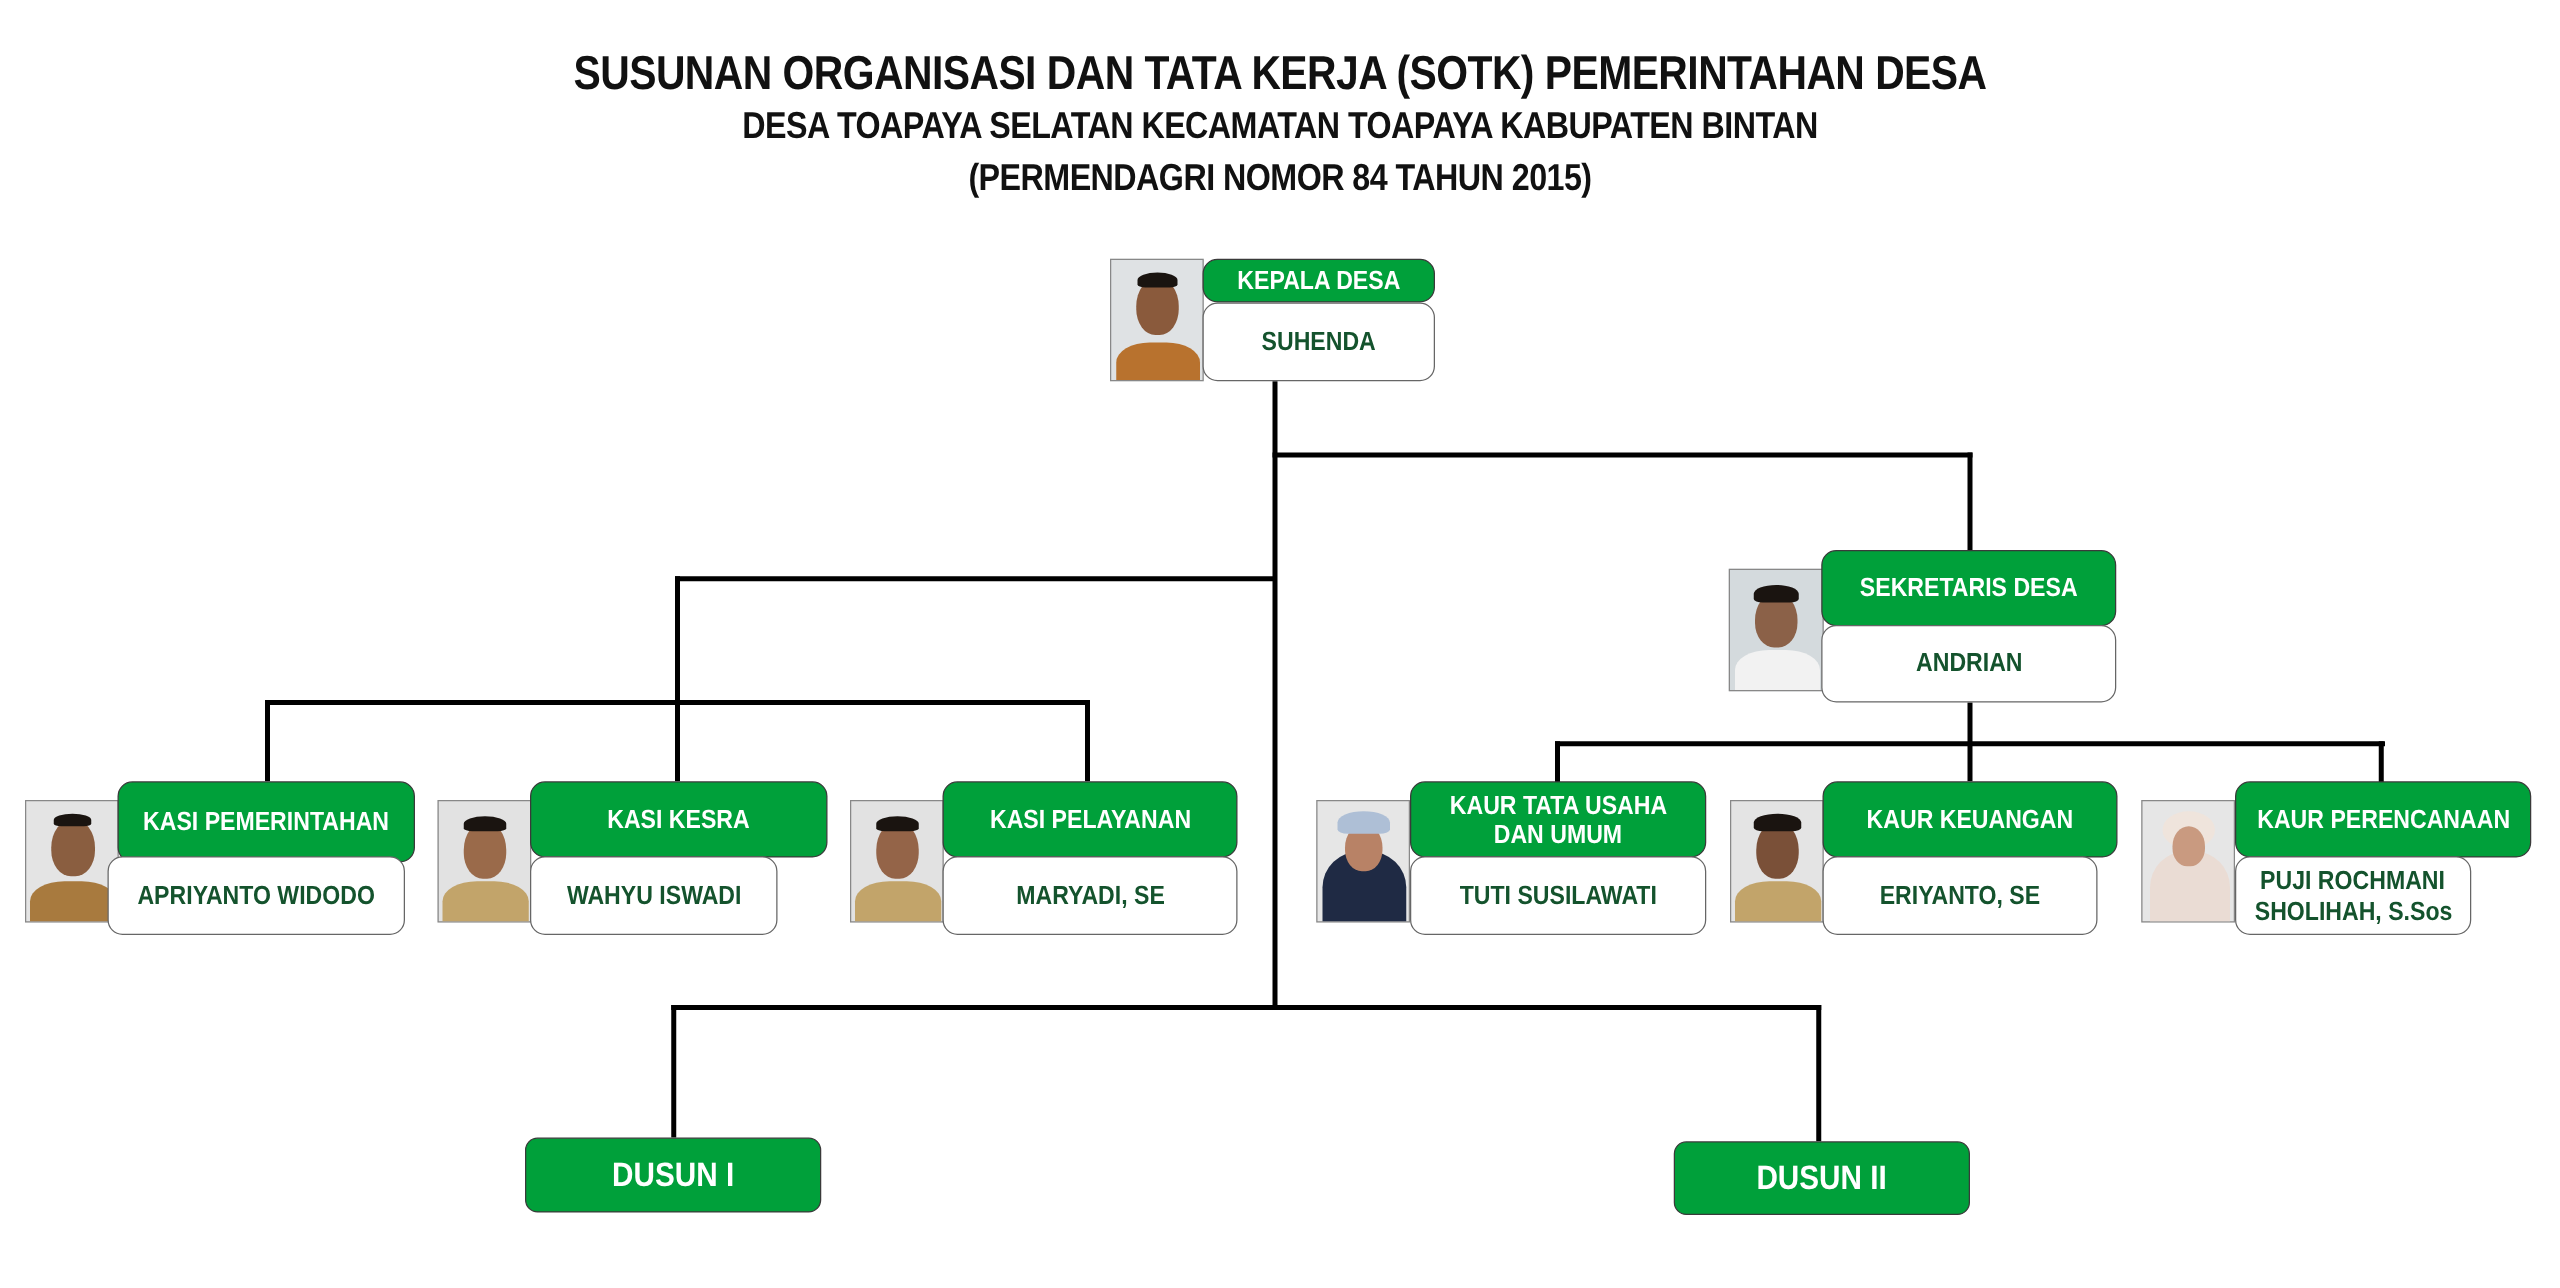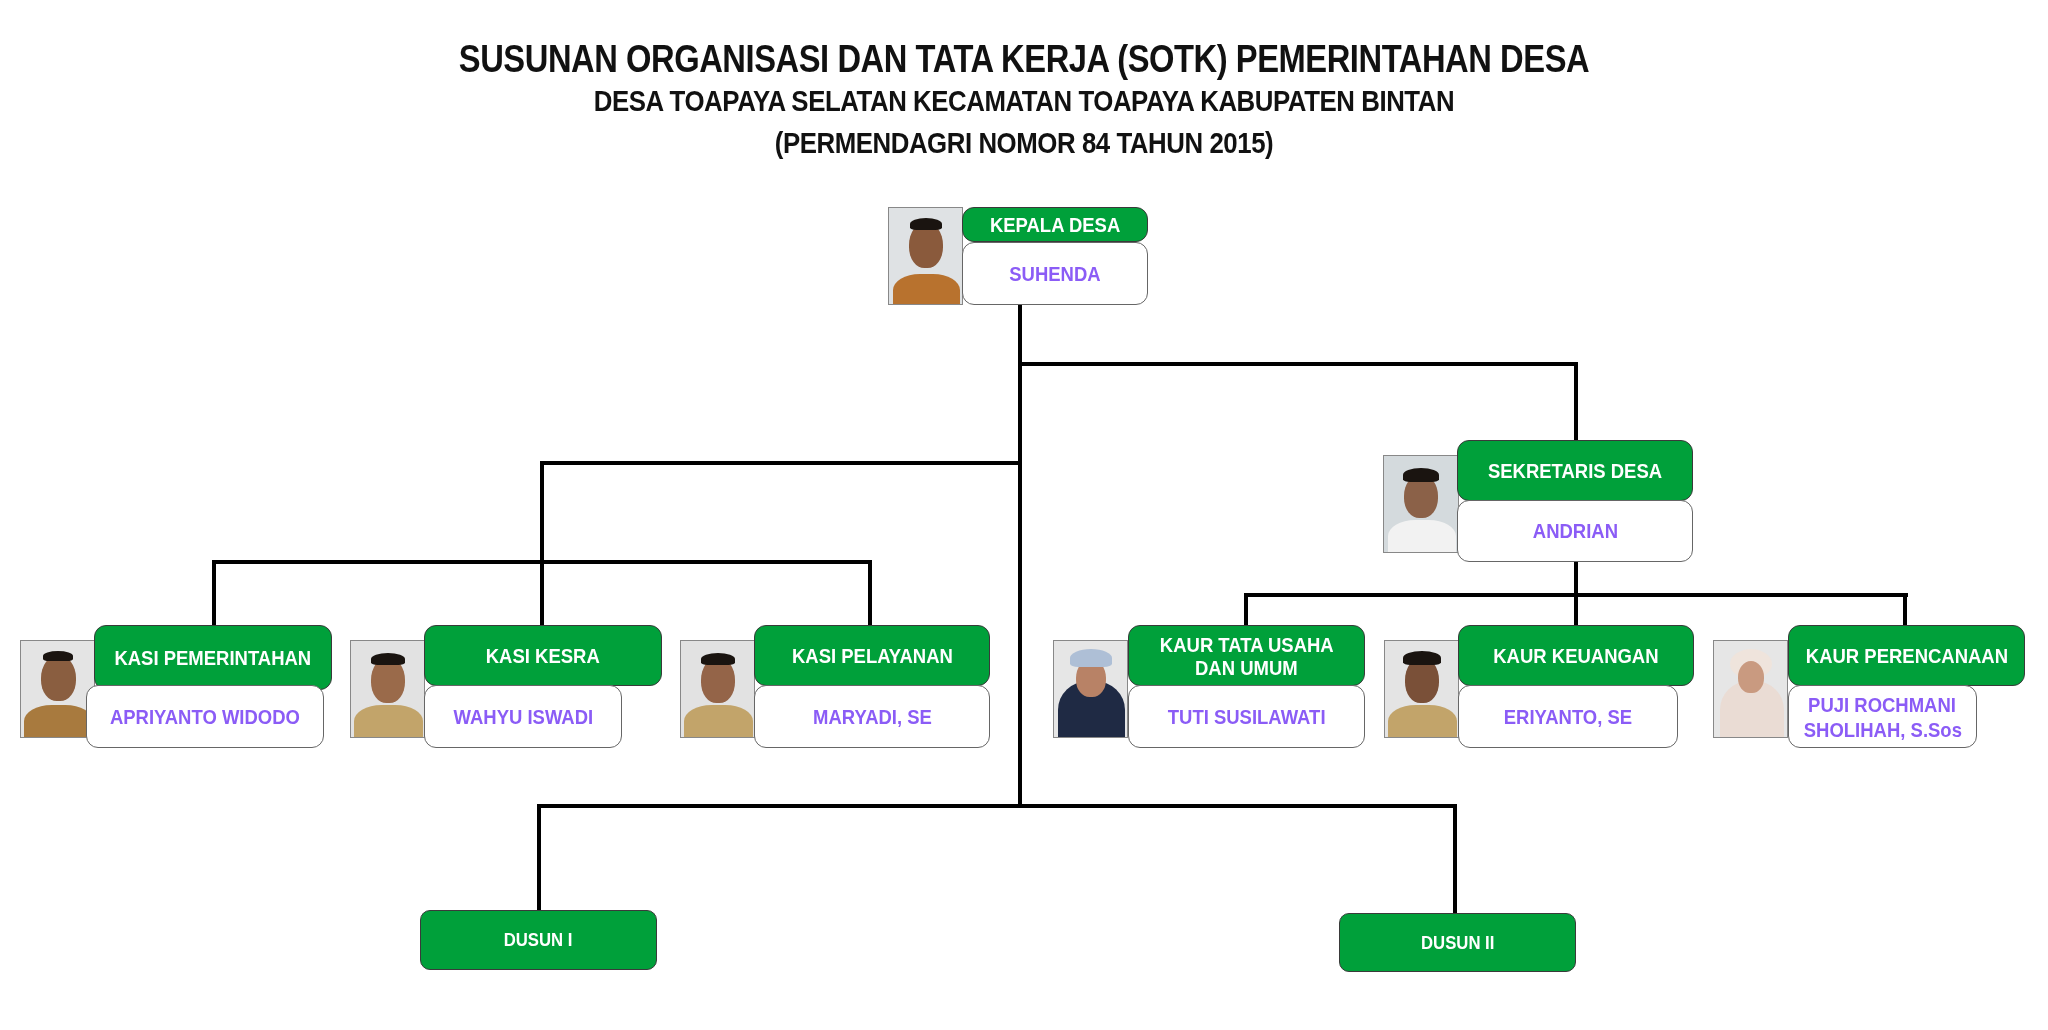--- a/index.html
+++ b/index.html
@@ -13,26 +13,26 @@
   .line { position:absolute; background:#000; }
   .node { position:absolute; }
   .photo { position:absolute; border:1px solid #888; box-sizing:border-box; overflow:hidden; background:#e8e8e8; }
   .photo .head { position:absolute; border-radius:50% 50% 45% 45%; }
   .photo .hair { position:absolute; border-radius:50% 50% 20% 20%; background:#1a1410; }
   .photo .body { position:absolute; border-radius:40% 40% 0 0; }
   .role { position:absolute; background:#00a03a; color:#fff; border:1px solid #3a3a3a; border-radius:12px;
           box-sizing:border-box; display:flex; align-items:center; justify-content:center; text-align:center;
           font-weight:bold; font-size:21px; line-height:22px; transform-origin:center; }
   .role span, .name span { display:inline-block; transform:scaleX(0.88); }
-  .name { position:absolute; background:#fff; color:#8b5cf6; border:1px solid #666; border-radius:12px;
+  .name { position:absolute; background:#fff; color:#14532d; border:1px solid #666; border-radius:12px;
           box-sizing:border-box; display:flex; align-items:center; justify-content:center; text-align:center;
           font-weight:bold; font-size:21px; line-height:26px; }
   .dusun { position:absolute; background:#00a03a; color:#fff; border:1px solid #3a3a3a; border-radius:10px;
            box-sizing:border-box; display:flex; align-items:center; justify-content:center;
-           font-weight:bold; font-size:19px; }
+           font-weight:bold; font-size:27px; }
   .dusun span { display:inline-block; transform:scaleX(0.88); }
 </style>
 </head>
 <body>
 
 <div class="title t1">SUSUNAN ORGANISASI DAN TATA KERJA (SOTK) PEMERINTAHAN DESA</div>
 <div class="title t2">DESA TOAPAYA SELATAN KECAMATAN TOAPAYA KABUPATEN BINTAN</div>
 <div class="title t3">(PERMENDAGRI NOMOR 84 TAHUN 2015)</div>
 
 <div class="line" style="left:1018px; top:305px; width:4px; height:503px;"></div>

